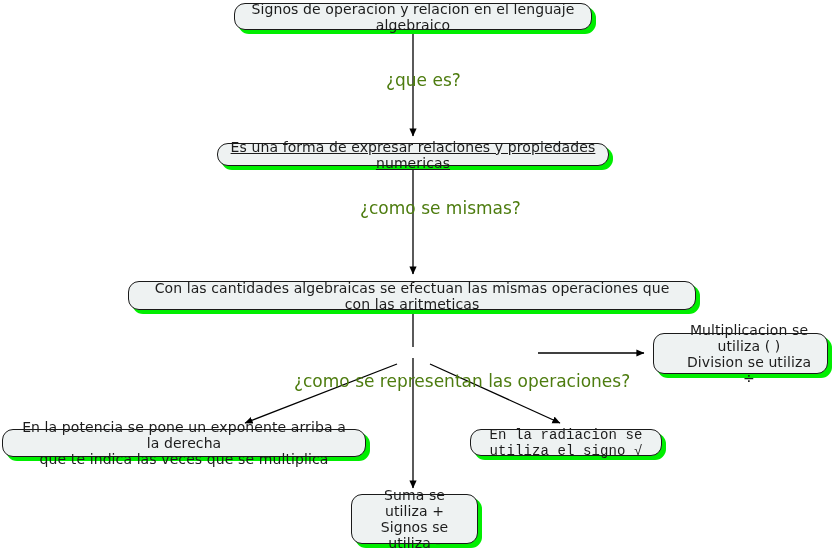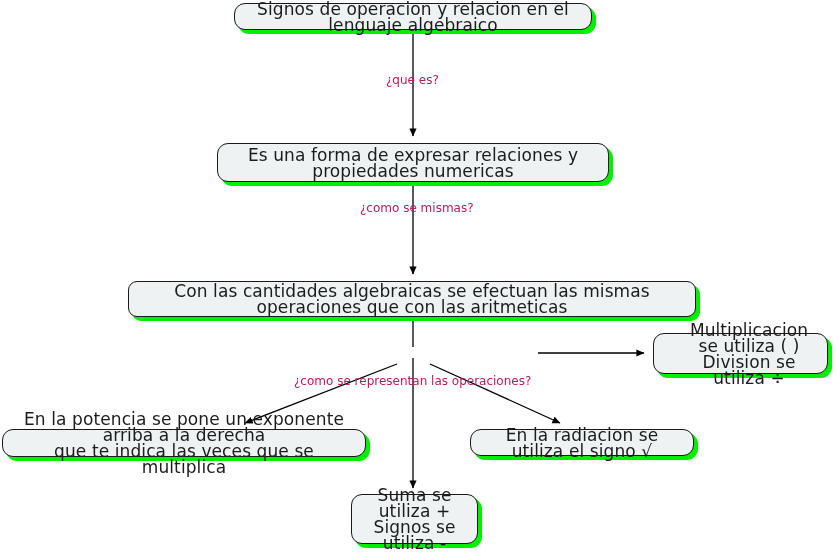--- a/index.html
+++ b/index.html
@@ -32,35 +32,35 @@
     box-sizing: border-box;
     background: #eef2f2;
     border: 1.4px solid #1a1a1a;
     border-radius: 11px;
     box-shadow: 4px 4px 0 0 #00ee00;
     display: flex;
     align-items: center;
     justify-content: center;
     text-align: center;
     color: #1c1c1c;
-    font-size: 17px;
+    font-size: 14px;
     line-height: 16px;
     letter-spacing: 0.1px;
     padding: 3px 11px;
     white-space: pre-line;
   }
   .node-text {
     display: block;
     width: 100%;
   }
   
   .edge-label {
     position: absolute;
-    color: #be185d;
-    font-size: 12px;
+    color: #4d7c0f;
+    font-size: 17px;
     line-height: 16px;
     white-space: nowrap;
     background: transparent;
   }
 </style>
 </head>
 <body>
 
 <div id="canvas">
 
@@ -76,27 +76,27 @@
         <path d="M 413,310 L 413,347" stroke="#000000" stroke-width="1.3" fill="none"></path>
         <path d="M 538,353 L 644,353" stroke="#000000" stroke-width="1.3" fill="none" marker-end="url(#arrowhead)"></path>
         <path d="M 397,364 L 245,423" stroke="#000000" stroke-width="1.3" fill="none" marker-end="url(#arrowhead)"></path>
         <path d="M 430,364 L 560,423" stroke="#000000" stroke-width="1.3" fill="none" marker-end="url(#arrowhead)"></path>
         <path d="M 413,358 L 413,488" stroke="#000000" stroke-width="1.3" fill="none" marker-end="url(#arrowhead)"></path>
       </g>
   </svg>
 
   <div id="node-layer">
       <div class="node" style="left: 234px; top: 3px; width: 358px; height: 27px;"><span class="node-text">Signos de operacion y relacion en el lenguaje algebraico</span></div>
-      <div class="node" style="left: 217px; top: 143px; width: 392px; height: 39px;"><span class="node-text">Es una forma de expresar relaciones y propiedades numericas</span></div>
-      <div class="node" style="left: 128px; top: 281px; width: 568px; height: 36px; border-radius: 9px;"><span class="node-text">Con las cantidades algebraicas se efectuan las mismas operaciones que con las aritmeticas</span></div>
+      <div class="node" style="left: 217px; top: 143px; width: 392px; height: 23px; text-decoration: underline;"><span class="node-text">Es una forma de expresar relaciones y propiedades numericas</span></div>
+      <div class="node" style="left: 128px; top: 281px; width: 568px; height: 29px;"><span class="node-text">Con las cantidades algebraicas se efectuan las mismas operaciones que con las aritmeticas</span></div>
       <div class="node" style="left: 653px; top: 333px; width: 175px; height: 41px; padding-left: 28px;"><span class="node-text">Multiplicacion se utiliza (  )
 Division se utiliza ÷</span></div>
       <div class="node" style="left: 2px; top: 429px; width: 364px; height: 28px;"><span class="node-text">En la potencia se pone un exponente arriba a la derecha
 que te indica las veces que se multiplica</span></div>
-      <div class="node" style="left: 470px; top: 429px; width: 224px; height: 27px;"><span class="node-text">En la radiacion se utiliza el signo √</span></div>
+      <div class="node" style="left: 470px; top: 429px; width: 192px; height: 27px; font-family: Liberation Mono, monospace;"><span class="node-text">En la radiacion se utiliza el signo √</span></div>
       <div class="node" style="left: 351px; top: 494px; width: 127px; height: 50px;"><span class="node-text">Suma se utiliza +
 Signos se utiliza -</span></div>
     </div>
 
   <div id="label-layer">
       <div class="edge-label" style="left: 386px; top: 72px;">¿que es?</div>
       <div class="edge-label" style="left: 360px; top: 200px;">¿como se mismas?</div>
       <div class="edge-label" style="left: 294px; top: 347px; margin-top: 26px;">¿como se representan las operaciones?</div>
     </div>
 

